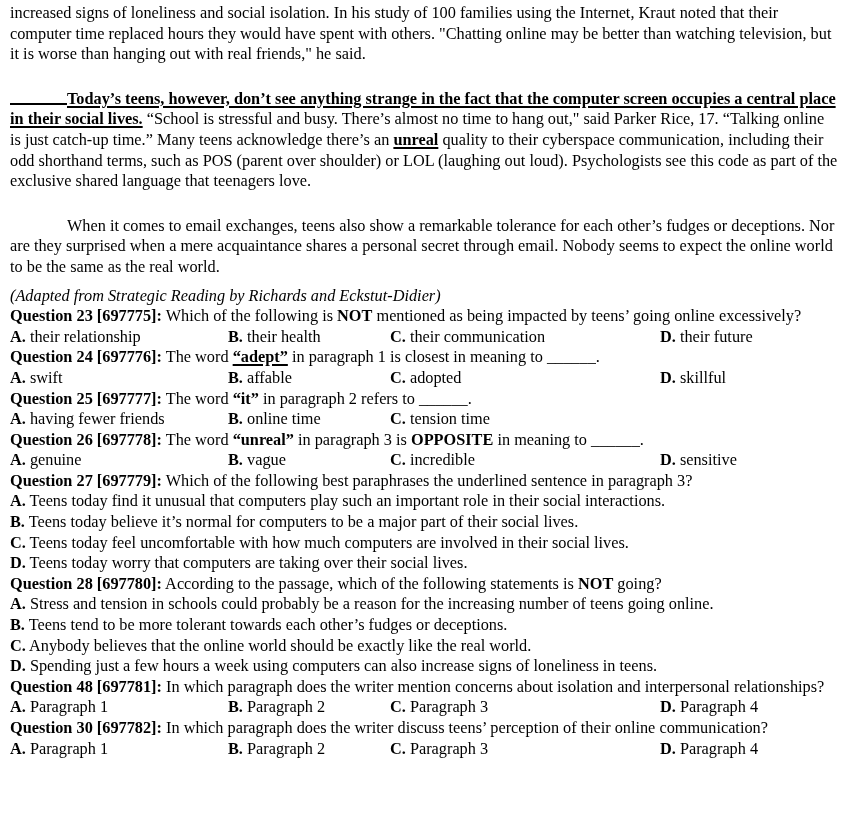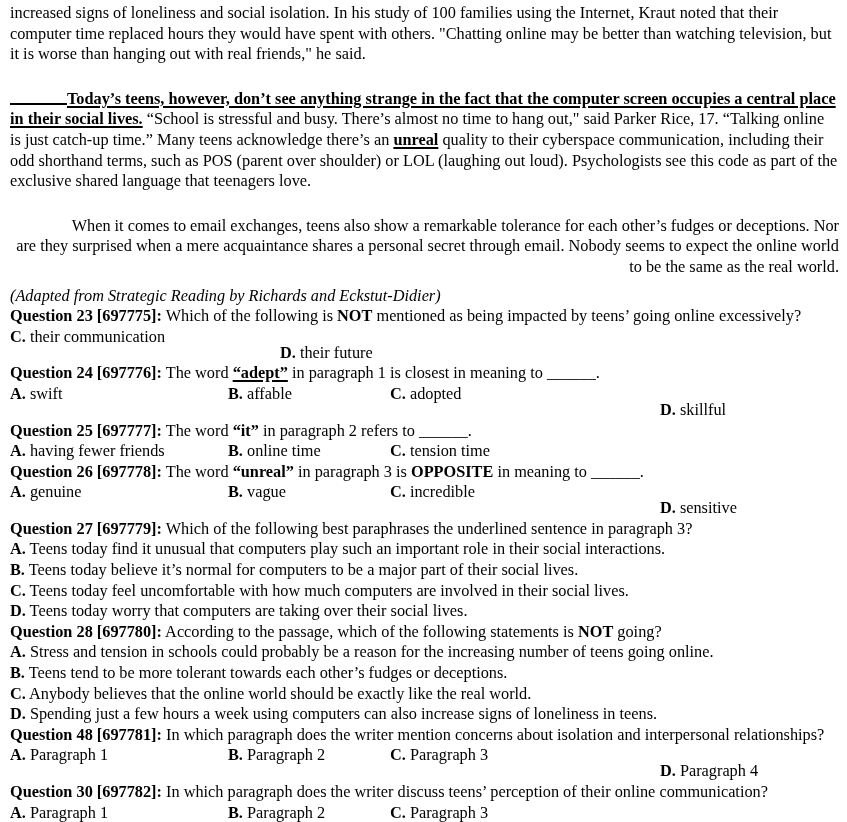--- a/index.html
+++ b/index.html
@@ -12,50 +12,52 @@
     font-family: "Liberation Serif", serif;
     font-size: 16.3px;
     line-height: 20.6px;
     text-align: left;
   }
   .para { margin: 0; }
   .blank { height: 24px; }
   b, .bold { font-weight: bold; }
   .it { font-style: italic; margin-top: 8px; }
   .u { text-decoration: underline; text-decoration-thickness: 2px; text-underline-offset: 2px; }
-  .indent { text-indent: 57px; text-align: right; }
+  .indent { text-indent: 57px; }
   .tabu {
     display: inline-block; width: 57px; height: 14px;
     border-bottom: 2px solid #000; vertical-align: -1px;
   }
   .optrow { display: flex; }
   .optrow .cell { white-space: nowrap; overflow: hidden; }
   .c1 { width: 218px; }
   .c2 { width: 162px; }
   .c3 { width: 270px; }
-  .c4 { flex: 1; margin-top: 16px; }
+  .c4 { flex: 1; }
   .optline { margin: 0; }
 </style>
 </head>
 <body>
 
 <p class="para"><span>increased signs of loneliness and social isolation. In his study of 100 families using the Internet, Kraut noted that their computer time replaced hours they would have spent with others. "Chatting online may be better than watching television, but it is worse than hanging out with real friends," he said.</span></p>
 
 <div class="blank"></div>
 
 <p class="para"><span class="tabu"></span><b class="u">Today’s teens, however, don’t see anything strange in the fact that the computer screen occupies a central place in their social lives.</b><span> “School is stressful and busy. There’s almost no time to hang out," said Parker Rice, 17. “Talking online is just catch-up time.” Many teens acknowledge there’s an </span><b class="u">unreal</b><span> quality to their cyberspace communication, including their odd shorthand terms, such as POS (parent over shoulder) or LOL (laughing out loud). Psychologists see this code as part of the exclusive shared language that teenagers love.</span></p>
 
 <div class="blank"></div>
 
 <p class="para indent"><span>When it comes to email exchanges, teens also show a remarkable tolerance for each other’s fudges or deceptions. Nor are they surprised when a mere acquaintance shares a personal secret through email. Nobody seems to expect the online world to be the same as the real world.</span></p>
 
 <p class="para it"><span>(Adapted from Strategic Reading by Richards and Eckstut-Didier)</span></p>
 
 <p class="para"><b>Question 23 [697775]:</b><span> Which of the following is </span><b>NOT</b><span> mentioned as being impacted by teens’ going online excessively?</span></p>
 <div class="optrow">
+  <span class="cell c1"><b>A.</b> <span>their relationship</span></span>
+  <span class="cell c2"><b>B.</b> <span>their health</span></span>
   <span class="cell c3"><b>C.</b> <span>their communication</span></span>
   <span class="cell c4"><b>D.</b> <span>their future</span></span>
 </div>
 
 <p class="para"><b>Question 24 [697776]:</b><span> The word </span><b class="u">“adept”</b><span> in paragraph 1 is closest in meaning to ______.</span></p>
 <div class="optrow">
   <span class="cell c1"><b>A.</b> <span>swift</span></span>
   <span class="cell c2"><b>B.</b> <span>affable</span></span>
   <span class="cell c3"><b>C.</b> <span>adopted</span></span>
   <span class="cell c4"><b>D.</b> <span>skillful</span></span>

